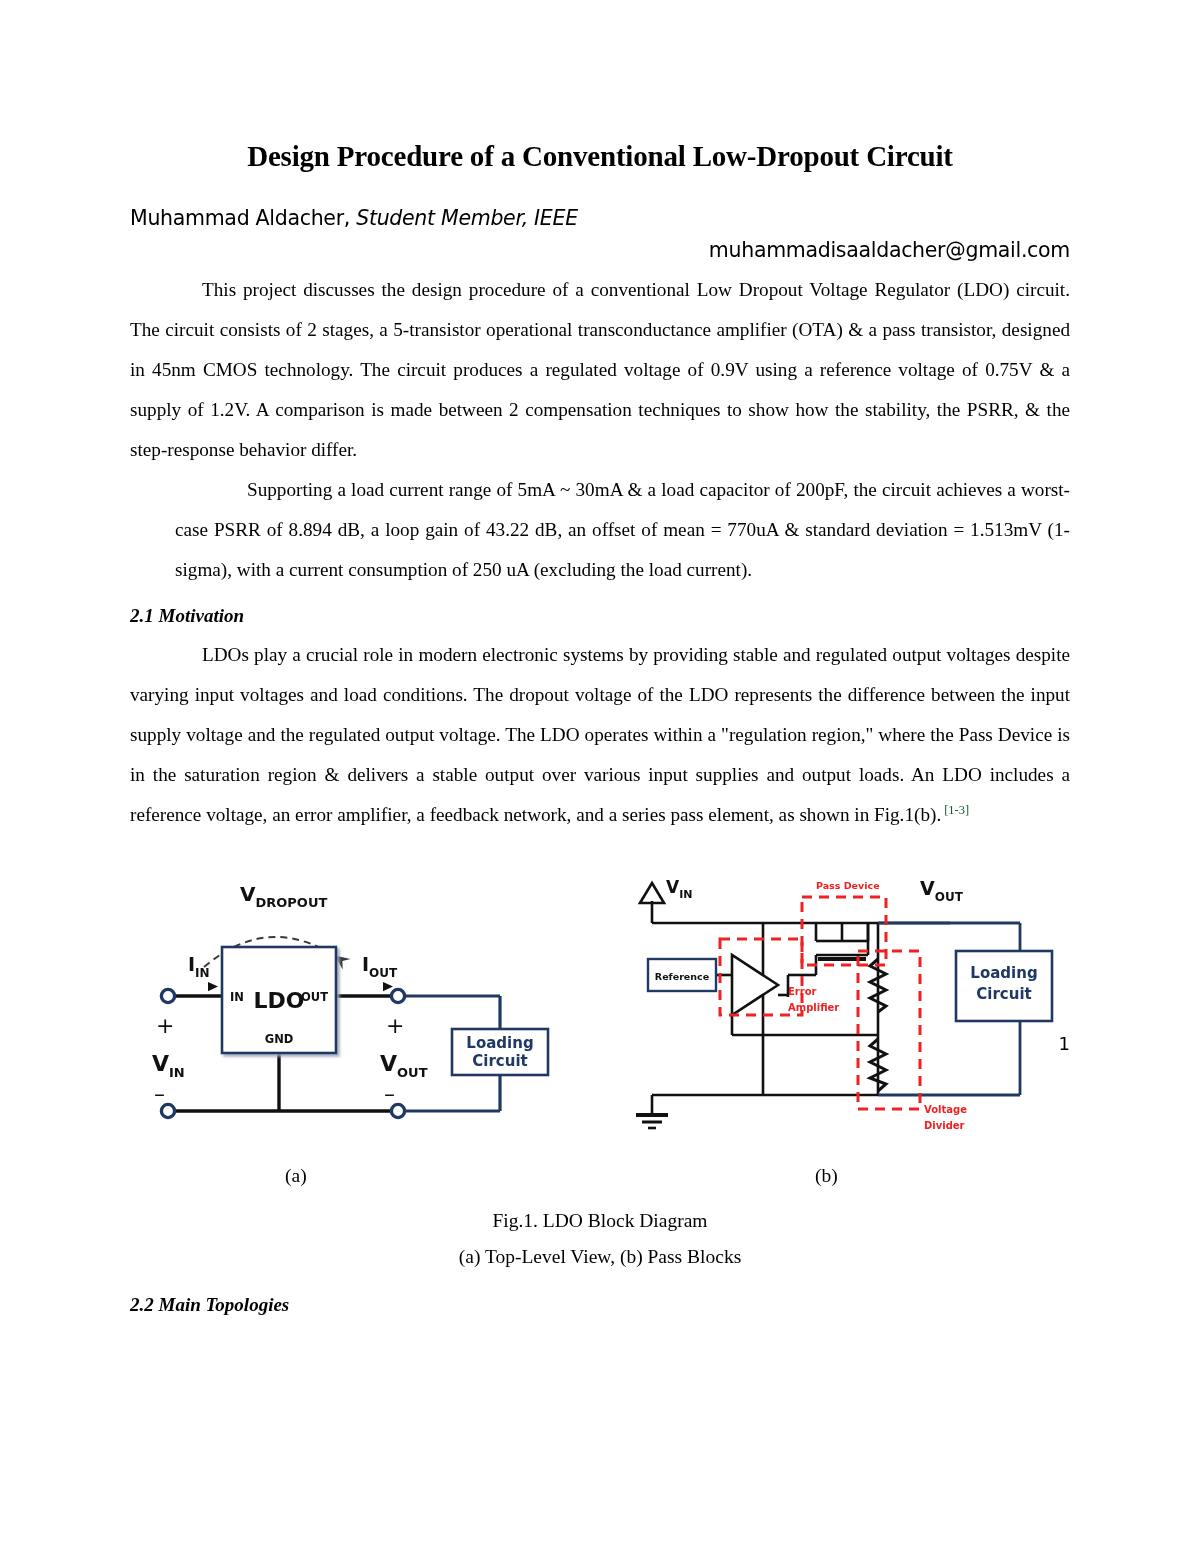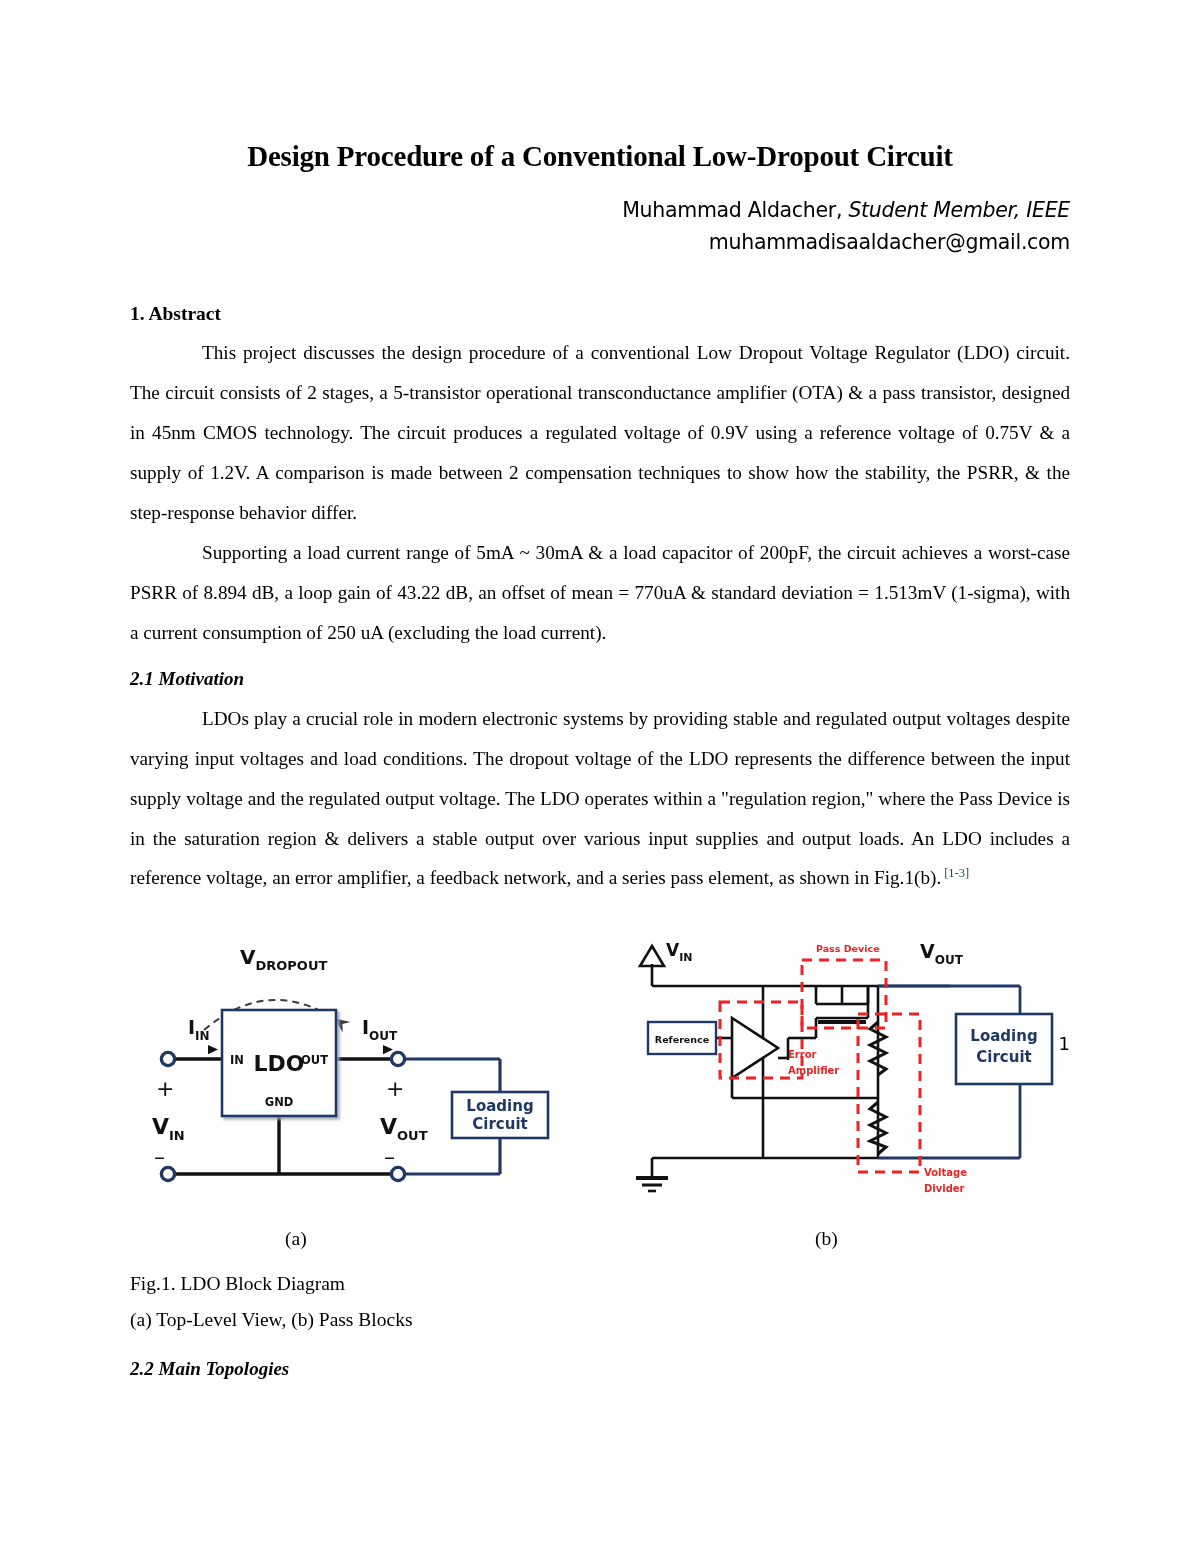--- a/index.html
+++ b/index.html
@@ -28,22 +28,22 @@
     font-weight: bold;
     text-align: center;
     letter-spacing: -0.2px;
     margin: 0;
     padding-top: 140px;
     line-height: 1.15;
   }
   .author-line {
     font-family: "DejaVu Sans", "Liberation Sans", sans-serif;
     font-size: 20.5px;
-    text-align: right;
-    margin-top: 24px;
+    text-align: left;
+    margin-top: 32px;
     line-height: 1.35;
     letter-spacing: -0.3px;
   }
   .author-line .ital { font-style: italic; }
   .email-line {
     font-family: "DejaVu Sans", "Liberation Sans", sans-serif;
     font-size: 20.5px;
     text-align: right;
     margin-top: 5px;
     letter-spacing: -0.3px;
@@ -68,21 +68,21 @@
 
   p.body-par {
     font-size: 19.2px;
     text-align: justify;
     text-justify: inter-word;
     line-height: 2.08;
     margin: 0;
     text-indent: 72px;
     padding-top: 8px;
   }
-  p.body-par.tight { padding-top: 0; }
+  p.body-par.tight { padding-top: 0; margin-left: 45px; }
 
   sup.cite {
     color: #14532d;
     font-size: 12.5px;
     vertical-align: super;
     line-height: 0;
     padding-left: 3px;
   }
 
   
@@ -102,20 +102,21 @@
   }
   .panel-label {
     position: absolute;
     font-size: 19.5px;
     text-align: center;
   }
   .pl-a { left: 155px; }
   .pl-b { left: 685px; }
 
   .fig-caption {
+    text-align: center;
     font-size: 19.5px;
     line-height: 1.62;
     margin: 0;
     padding-top: 4px;
   }
 
   .tail-head {
     font-size: 19px;
     font-style: italic;
     margin: 0;
@@ -137,21 +138,20 @@
 
 <div class="page">
 
   <h1 class="doc-title">Design Procedure of a Conventional Low-Dropout Circuit</h1>
 
   <div class="author-line">
     <span>Muhammad Aldacher, </span><span class="ital">Student Member, IEEE</span>
   </div>
   <div class="email-line">muhammadisaaldacher@gmail.com</div>
 
-  <h2 class="sec-head h-abstract">1. Abstract</h2>
   <p class="body-par">This project discusses the design procedure of a conventional Low Dropout Voltage Regulator (LDO) circuit. The circuit consists of 2 stages, a 5-transistor operational transconductance amplifier (OTA) &amp; a pass transistor, designed in 45nm CMOS technology. The circuit produces a regulated voltage of 0.9V using a reference voltage of 0.75V &amp; a supply of 1.2V. A comparison is made between 2 compensation techniques to show how the stability, the PSRR, &amp; the step-response behavior differ.</p>
   <p class="body-par tight">Supporting a load current range of 5mA ~ 30mA &amp; a load capacitor of 200pF, the circuit achieves a worst-case PSRR of 8.894 dB, a loop gain of 43.22 dB, an offset of mean = 770uA &amp; standard deviation = 1.513mV (1-sigma), with a current consumption of 250 uA (excluding the load current).</p>
 
   <h3 class="subsec-head">2.1 Motivation</h3>
   <p class="body-par"><span>LDOs play a crucial role in modern electronic systems by providing stable and regulated output voltages despite varying input voltages and load conditions. The dropout voltage of the LDO represents the difference between the input supply voltage and the regulated output voltage. The LDO operates within a "regulation region," where the Pass Device is in the saturation region &amp; delivers a stable output over various input supplies and output loads. An LDO includes a reference voltage, an error amplifier, a feedback network, and a series pass element, as shown in Fig.1(b).</span><sup class="cite">[1-3]</sup></p>
 
   <div class="figure-block">
 
     <div class="fig-panel fig-a">
       <svg width="440" height="290" viewBox="0 0 440 290">

